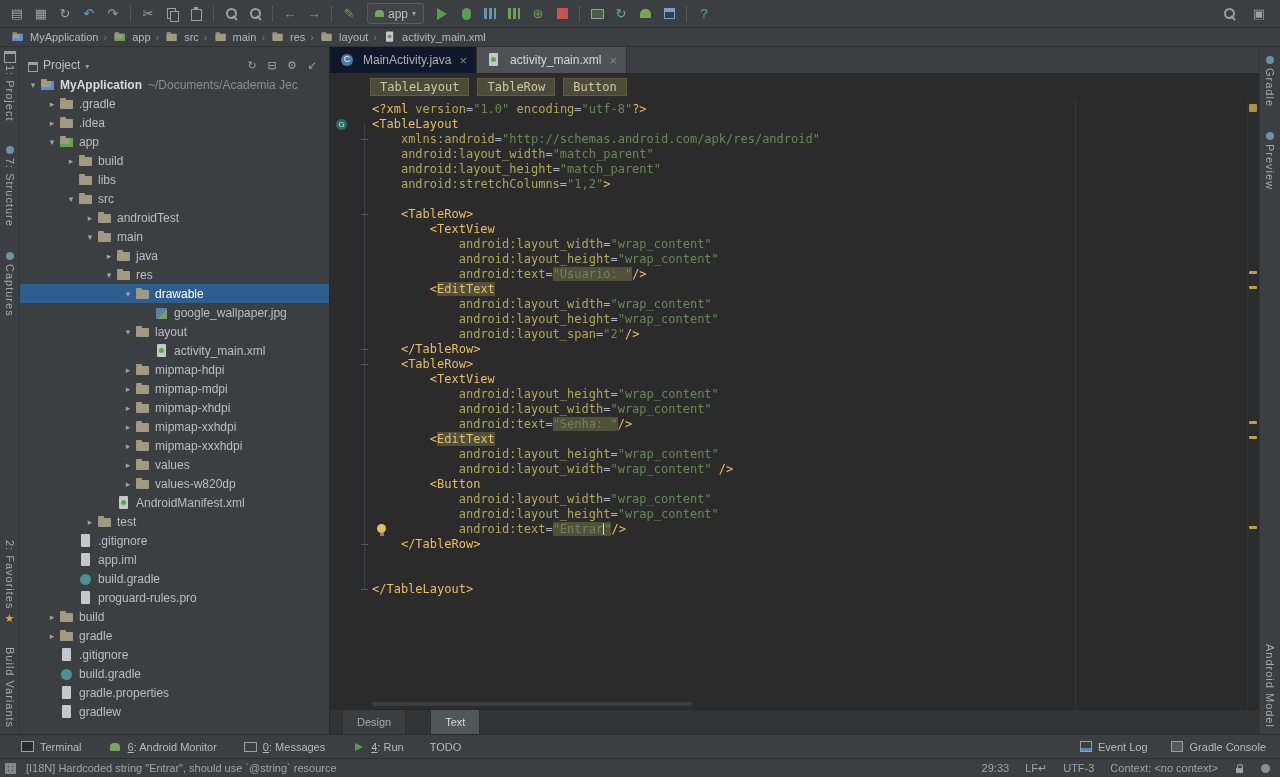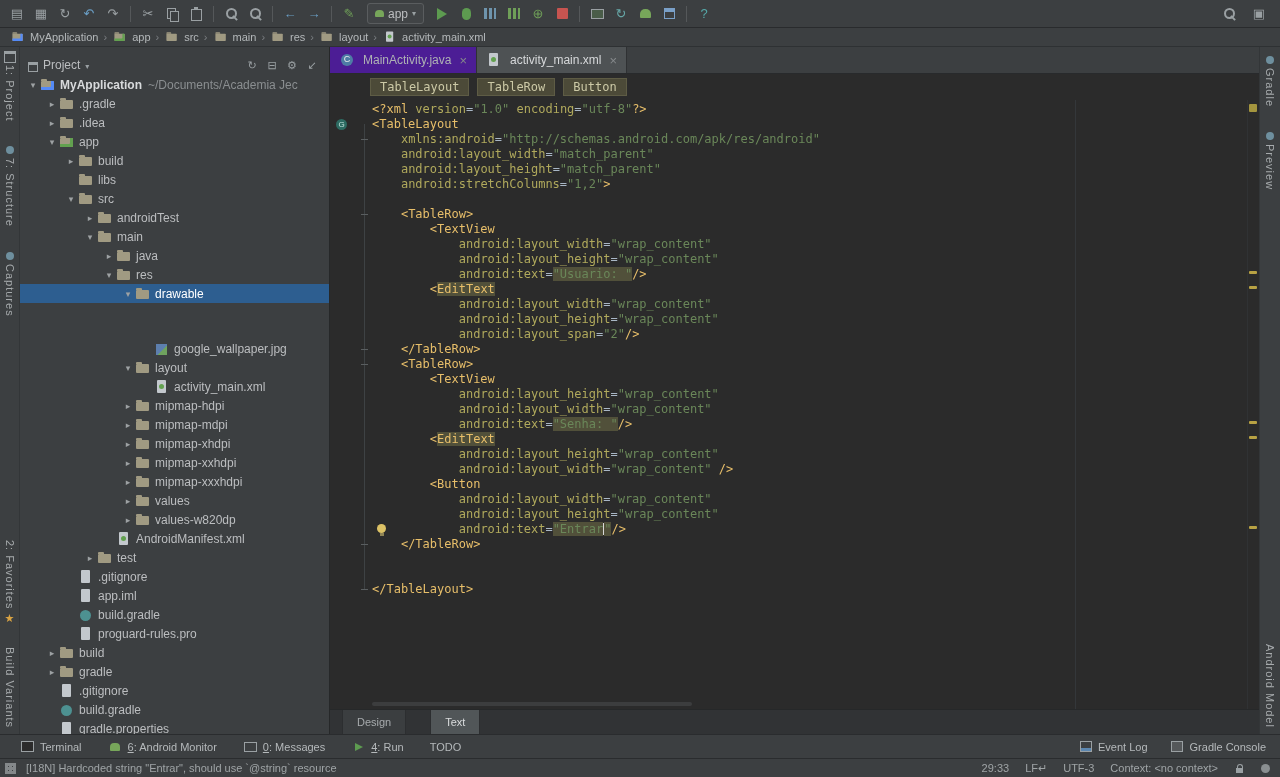--- a/index.html
+++ b/index.html
@@ -96,21 +96,21 @@
   .ti-image::before { content:""; position:absolute; left:2px; top:3px; width:11px; height:11px;
       background:linear-gradient(135deg,#5d7fae 0 55%,#6fa35f 55%); }
   .ti-class::before { content:""; position:absolute; left:2px; top:2px; width:12px; height:12px; border-radius:50%; background:#4e7ca5; }
   .ti-class::after { content:"C"; position:absolute; left:0; top:2px; width:16px; text-align:center; font-size:9px; color:#e9ecee; }
 
   
   #editor { left:330px; top:47px; width:929px; height:687px; background:#2b2b2b; }
   #editor > div { position:absolute; }
   #ed-tabs { top:0; left:0; right:0; height:27px; background:#3c3f41; border-bottom:1px solid #282a2c; display:flex; }
   .etab { display:flex; align-items:center; gap:4px; padding:0 9px; font-size:12px; color:#aeb2b4;
-          border-right:1px solid #2f3133; background:#4c1d95; cursor:default; }
+          border-right:1px solid #2f3133; background:#0f172a; cursor:default; }
   .etab.active { background:#4e5254; color:#d6d8da; }
   .etab-close { color:#85898b; font-size:13px; margin-left:4px; }
   #tagbar { top:27px; left:0; right:0; height:26px; background:#2b2b2b; display:flex; align-items:center;
             padding-left:40px; gap:8px; }
   .chip { font:12px "DejaVu Sans Mono", monospace; color:#ccc9a6; background:#4c4a38;
           border:1px solid #5e5c45; padding:1px 9px; cursor:default; }
   #code-wrap { top:53px; left:0; right:12px; bottom:25px; overflow:hidden; background:#2b2b2b; }
   #code-wrap > * { position:absolute; }
   #gutter { left:0; top:0; bottom:0; width:40px; }
   #foldline { position:absolute; left:34px; top:24px; height:466px; width:1px; background:#3e4244; }
@@ -373,21 +373,21 @@
         <div class="trow" style="padding-left: 82px;">
           <span class="tarrow">▾</span>
           <span class="ti ti-folder"></span>
           <span class="tlabel">res</span>
         </div>
         <div class="trow sel" style="padding-left: 101px;">
           <span class="tarrow">▾</span>
           <span class="ti ti-folder"></span>
           <span class="tlabel">drawable</span>
         </div>
-        <div class="trow" style="padding-left: 120px; margin-top: 36px;">
+        <div class="trow" style="padding-left: 120px;">
           <span class="tarrow"></span>
           <span class="ti ti-image"></span>
           <span class="tlabel">google_wallpaper.jpg</span>
         </div>
         <div class="trow" style="padding-left: 101px;">
           <span class="tarrow">▾</span>
           <span class="ti ti-folder"></span>
           <span class="tlabel">layout</span>
         </div>
         <div class="trow" style="padding-left: 120px;">

